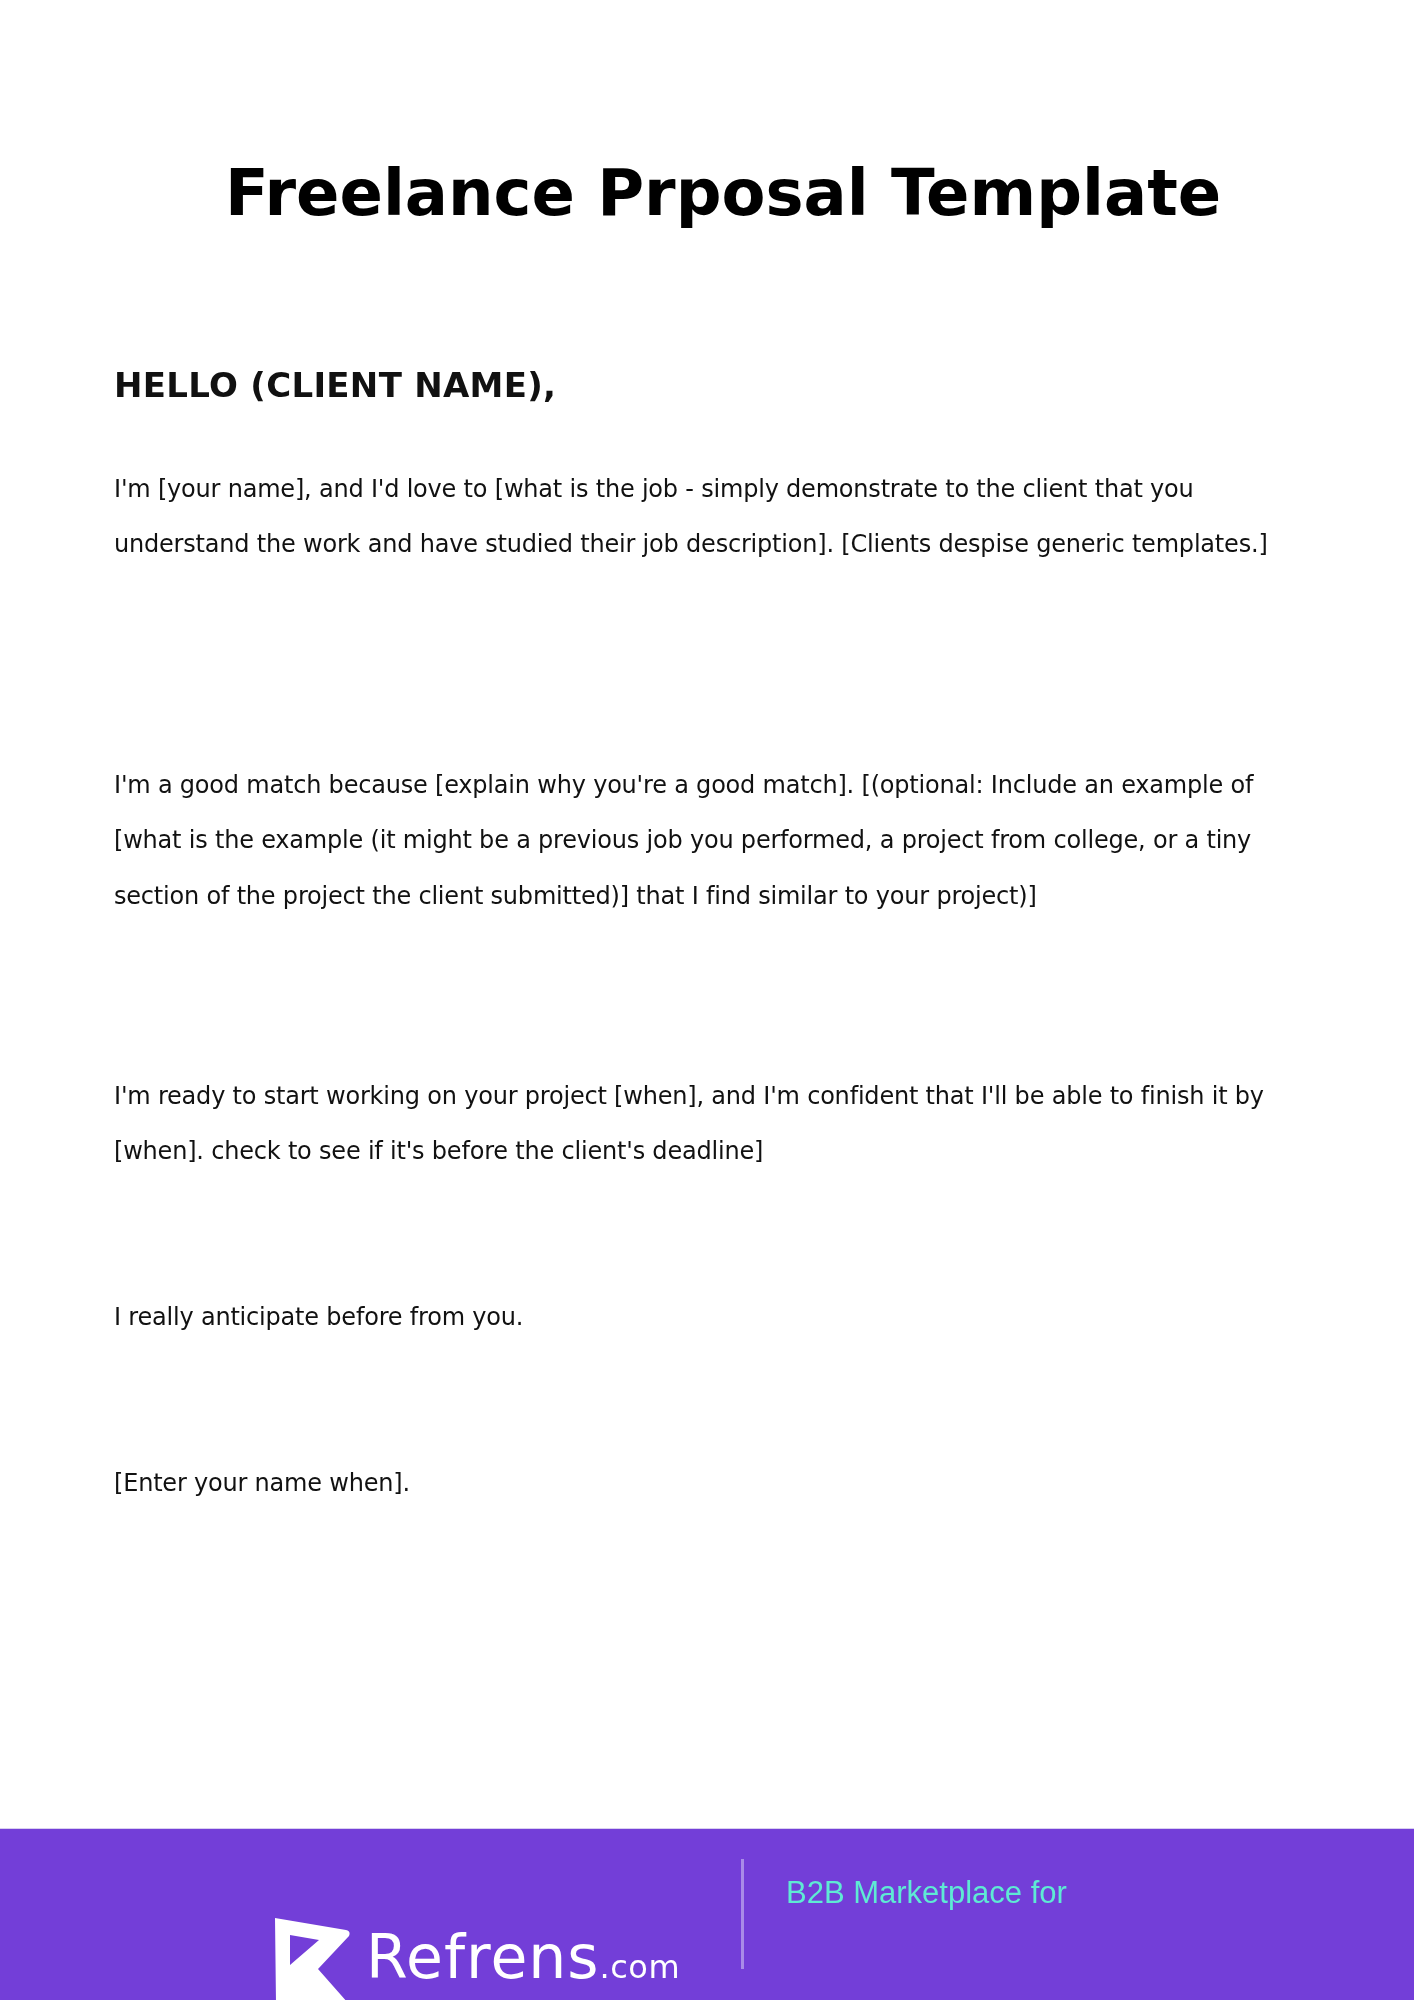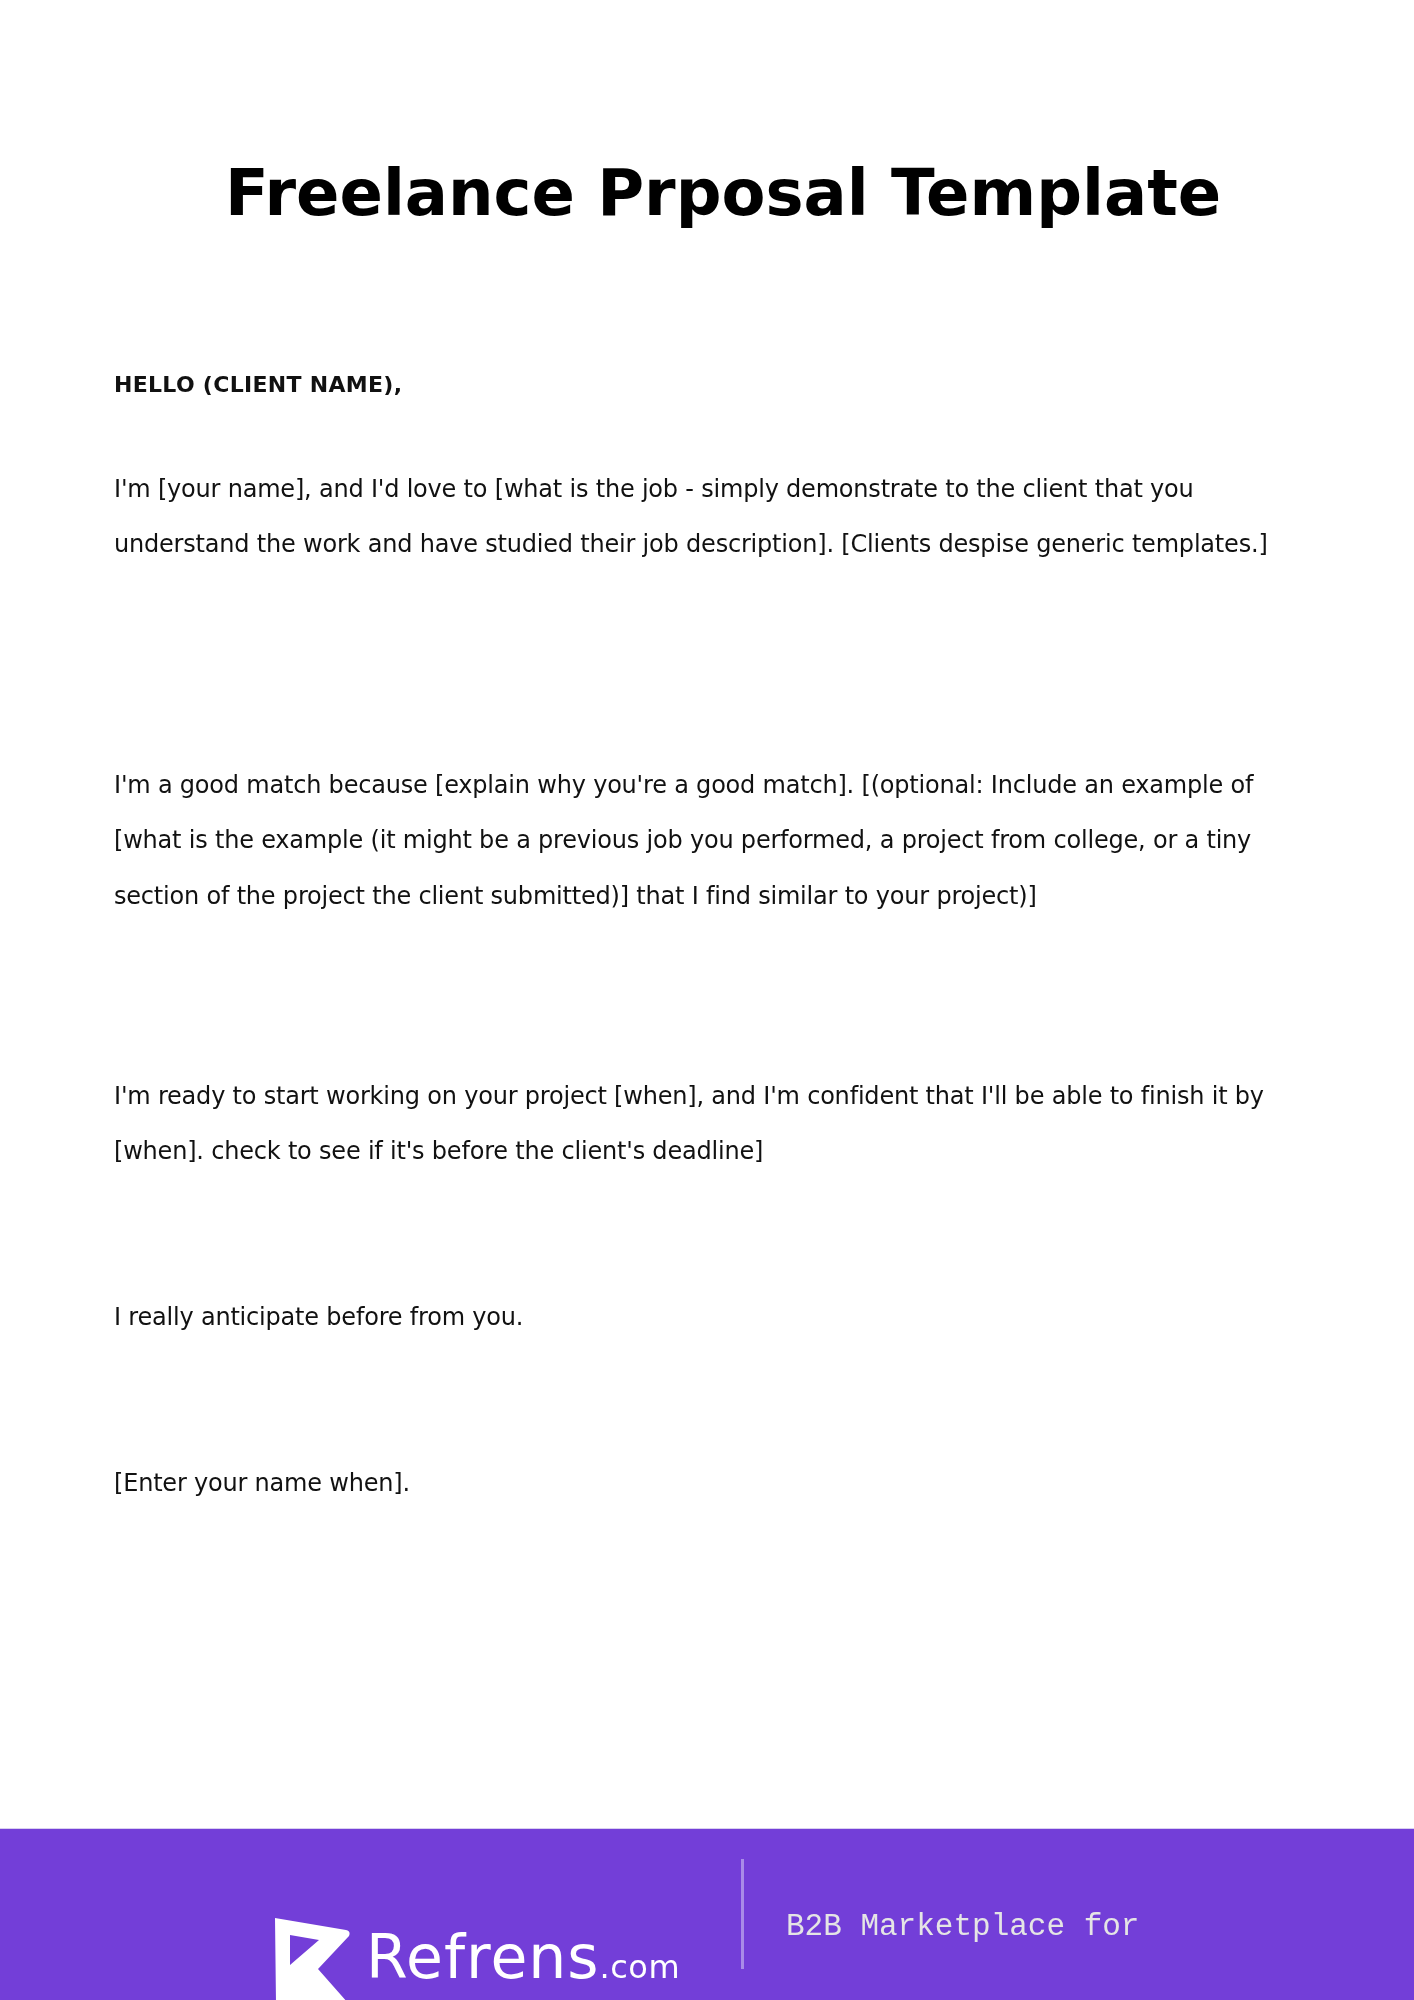--- a/index.html
+++ b/index.html
@@ -31,21 +31,21 @@
     }
     .content {
       position: absolute;
       left: 114px;
       top: 360px;
       width: 1200px;
     }
     .greeting {
       font-family: "DejaVu Sans", sans-serif;
       font-weight: bold;
-      font-size: 22px;
+      font-size: 34px;
       line-height: 50px;
       margin: 0;
       letter-spacing: 0.3px;
       color: #111;
     }
     .para {
       font-family: "DejaVu Sans", sans-serif;
       font-size: 24px;
       line-height: 55.3px;
       margin: 0;
@@ -101,25 +101,24 @@
       left: 741px;
       top: 30px;
       width: 3px;
       height: 110px;
       background: #a98be8;
     }
     .tagline {
       position: absolute;
       left: 786px;
       top: 42px;
-      color: #e5e5e5;
-      font-family: Liberation Mono, monospace;
+      color: #5eead4;
+      font-family: Liberation Sans, sans-serif;
       font-size: 31px;
       line-height: 44px;
-      margin-top: 34px;
     }
     .tagline div { white-space: nowrap; }
   </style>
 </head>
 <body>
 
 <h1 class="page-title">Freelance Prposal Template</h1>
 
 <div class="content">
   <p class="greeting">HELLO (CLIENT NAME),</p>

